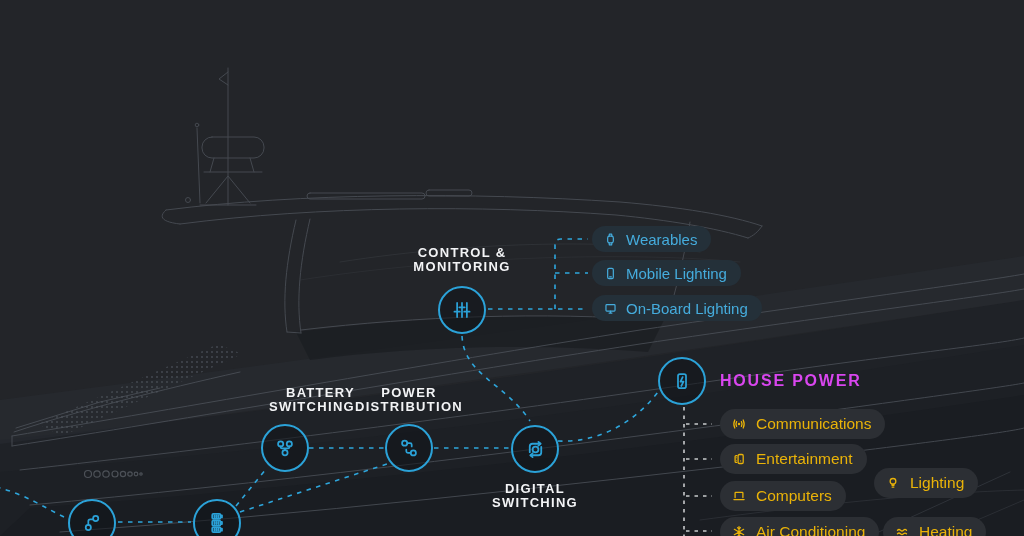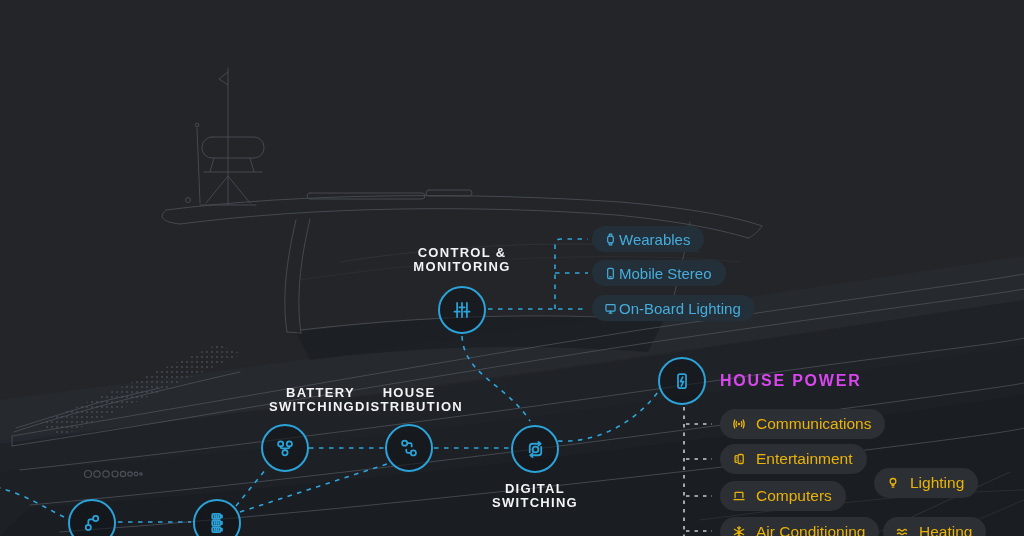--- a/index.html
+++ b/index.html
@@ -18,21 +18,21 @@
   .node-label{
     position:absolute;color:#f3f4f6;font-weight:bold;font-size:13px;line-height:14px;
     letter-spacing:1.3px;text-align:center;white-space:nowrap;
   }
   .node-label span{display:block;}
   .house-title{
     position:absolute;color:#d946ef;font-weight:bold;font-size:16px;letter-spacing:1.8px;white-space:nowrap;
   }
   .pill{
     position:absolute;height:26px;border-radius:14px;display:flex;align-items:center;
-    padding:0 14px 0 10px;background:#243039;color:#45acdd;font-size:15px;white-space:nowrap;
+    gap:7px;padding:0 14px 0 10px;background:#243039;color:#45acdd;font-size:15px;white-space:nowrap;
   }
   .pill svg{stroke:currentColor;fill:none;stroke-width:1.7;stroke-linecap:round;stroke-linejoin:round;flex:0 0 auto;}
   .pill.light{
     height:30px;border-radius:16px;background:#2c2f34;color:#eab308;font-size:15.5px;gap:8px;
   }
 </style>
 </head>
 <body>
 
 <div id="stage">
@@ -130,21 +130,21 @@
 
   <div class="node-label" style="left:382px;top:246px;width:160px;">
     <span>CONTROL &amp;</span>
       <span>MONITORING</span>
   </div>
   <div class="node-label" style="left:215px;top:386px;width:140px;text-align:right;">
     <span>BATTERY</span>
       <span>SWITCHING</span>
   </div>
   <div class="node-label" style="left:334px;top:386px;width:150px;">
-    <span>HOUSE</span>
+    <span>POWER</span>
       <span>DISTRIBUTION</span>
   </div>
   <div class="node-label" style="left:460px;top:482px;width:150px;">
     <span>DIGITAL</span>
       <span>SWITCHING</span>
   </div>
   <div class="house-title" style="left:720px;top:372px;">HOUSE POWER</div>
 
   <div class="node" style="left:438px;top:286px;">
     <svg width="26" height="26" viewBox="0 0 24 24">
@@ -207,21 +207,21 @@
       <rect x="8" y="7.2" width="8" height="9.6" rx="2.6"></rect>
       <path d="M10,7.2 L10.4,4.4 L13.6,4.4 L14,7.2 M10,16.8 L10.4,19.6 L13.6,19.6 L14,16.8"></path>
     </svg>
     <span>Wearables</span>
   </div>
   <div class="pill" style="left:592px;top:260px;">
     <svg width="17" height="17" viewBox="0 0 24 24">
       <rect x="8" y="4.8" width="8" height="14.4" rx="2"></rect>
         <path d="M10.8,16.8 L13.2,16.8"></path>
     </svg>
-    <span>Mobile Stereo</span>
+    <span>Mobile Lighting</span>
   </div>
   <div class="pill" style="left:592px;top:295px;">
     <svg width="17" height="17" viewBox="0 0 24 24">
       <rect x="5.6" y="6.4" width="12.8" height="9.2" rx="1.2"></rect>
         <path d="M10,18.4 L14,18.4 M12,15.6 L12,18.4"></path>
     </svg>
     <span>On-Board Lighting</span>
   </div>
 
   <div class="pill light" style="left:720px;top:409px;">

